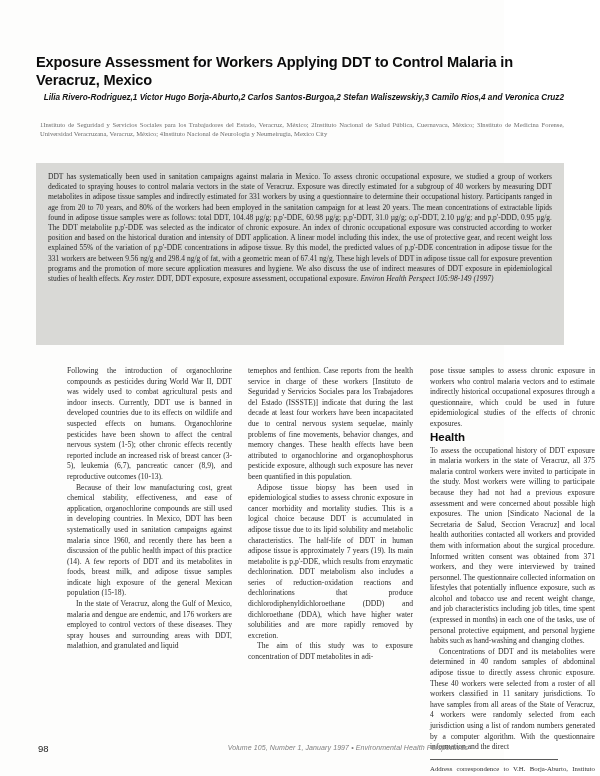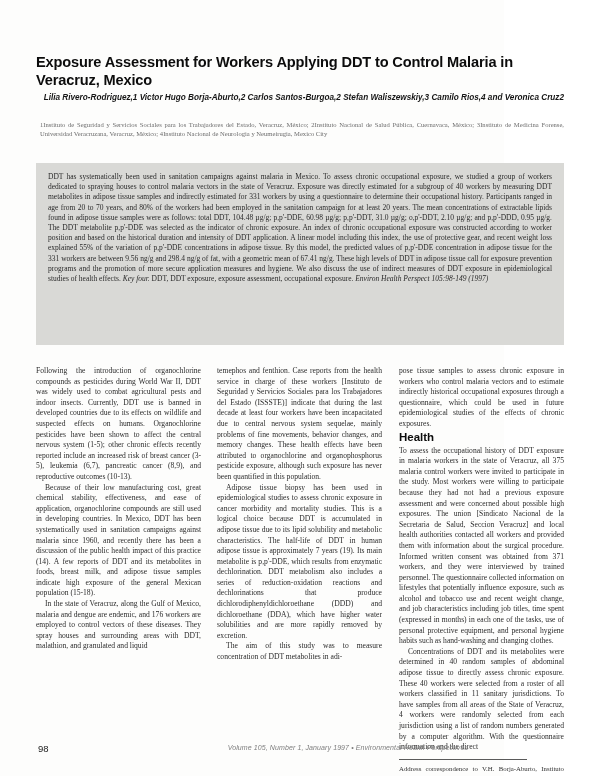--- a/index.html
+++ b/index.html
@@ -94,20 +94,21 @@
     height: 360px;
   }
   .col {
     position: absolute;
     top: 0;
     width: 165px;
     font-size: 7.6px;
     line-height: 10.6px;
     text-align: justify;
     color: #2b2b2b;
+    margin-left: 31px;
   }
   .col-1 { left: 0px; }
   .col-2 { left: 181px; }
   .col-3 { left: 363px; }
   .col p { margin: 0; text-indent: 9px; }
   .col p.noindent { text-indent: 0; }
 
   .sec-head {
     font-family: "Liberation Sans", sans-serif;
     font-weight: bold;
@@ -159,37 +160,37 @@
 
   <div class="title">Exposure Assessment for Workers Applying DDT to Control Malaria in Veracruz, Mexico</div>
 
   <div class="authors">Lilia Rivero-Rodriguez,1 Victor Hugo Borja-Aburto,2 Carlos Santos-Burgoa,2 Stefan Waliszewskiy,3 Camilo Rios,4 and Veronica Cruz2</div>
 
   <div class="affil">1Instituto de Seguridad y Servicios Sociales para los Trabajadores del Estado, Veracruz, México; 2Instituto Nacional de Salud Pública, Cuernavaca, México; 3Instituto de Medicina Forense, Universidad Veracruzana, Veracruz, México; 4Instituto Nacional de Neurologia y Neumeirugia, Mexico City</div>
 
   <div class="abstract-box"></div>
   <div class="abstract-text">
     <span>DDT has systematically been used in sanitation campaigns against malaria in Mexico. To assess chronic occupational exposure, we studied a group of workers dedicated to spraying houses to control malaria vectors in the state of Veracruz. Exposure was directly estimated for a subgroup of 40 workers by measuring DDT metabolites in adipose tissue samples and indirectly estimated for 331 workers by using a questionnaire to determine their occupational history. Participants ranged in age from 20 to 70 years, and 80% of the workers had been employed in the sanitation campaign for at least 20 years. The mean concentrations of extractable lipids found in adipose tissue samples were as follows: total DDT, 104.48 µg/g; p,p'-DDE, 60.98 µg/g; p,p'-DDT, 31.0 µg/g; o,p'-DDT, 2.10 µg/g; and p,p'-DDD, 0.95 µg/g. The DDT metabolite p,p'-DDE was selected as the indicator of chronic exposure. An index of chronic occupational exposure was constructed according to worker position and based on the historical duration and intensity of DDT application. A linear model including this index, the use of protective gear, and recent weight loss explained 55% of the variation of p,p'-DDE concentrations in adipose tissue. By this model, the predicted values of p,p'-DDE concentration in adipose tissue for the 331 workers are between 9.56 ng/g and 298.4 ng/g of fat, with a geometric mean of 67.41 ng/g. These high levels of DDT in adipose tissue call for exposure prevention programs and the promotion of more secure application measures and hygiene. We also discuss the use of indirect measures of DDT exposure in epidemiological studies of health effects.</span>
-    <span class="kw">Key four.</span>
+    <span class="kw">Key roster.</span>
     <span>DDT, DDT exposure, exposure assessment, occupational exposure.</span>
     <span class="kw">Environ Health Perspect 105:98-149 (1997)</span>
   </div>
 
   <div class="cols">
 
     <div class="col col-1">
       <p class="noindent">Following the introduction of organochlorine compounds as pesticides during World War II, DDT was widely used to combat agricultural pests and indoor insects. Currently, DDT use is banned in developed countries due to its effects on wildlife and suspected effects on humans. Organochlorine pesticides have been shown to affect the central nervous system (1-5); other chronic effects recently reported include an increased risk of breast cancer (3-5), leukemia (6,7), pancreatic cancer (8,9), and reproductive outcomes (10-13).</p>
       <p>Because of their low manufacturing cost, great chemical stability, effectiveness, and ease of application, organochlorine compounds are still used in developing countries. In Mexico, DDT has been systematically used in sanitation campaigns against malaria since 1960, and recently there has been a discussion of the public health impact of this practice (14). A few reports of DDT and its metabolites in foods, breast milk, and adipose tissue samples indicate high exposure of the general Mexican population (15-18).</p>
       <p>In the state of Veracruz, along the Gulf of Mexico, malaria and dengue are endemic, and 176 workers are employed to control vectors of these diseases. They spray houses and surrounding areas with DDT, malathion, and granulated and liquid</p>
     </div>
 
     <div class="col col-2">
       <p class="noindent">temephos and fenthion. Case reports from the health service in charge of these workers [Instituto de Seguridad y Servicios Sociales para los Trabajadores del Estado (ISSSTE)] indicate that during the last decade at least four workers have been incapacitated due to central nervous system sequelae, mainly problems of fine movements, behavior changes, and memory changes. These health effects have been attributed to organochlorine and organophosphorus pesticide exposure, although such exposure has never been quantified in this population.</p>
       <p>Adipose tissue biopsy has been used in epidemiological studies to assess chronic exposure in cancer morbidity and mortality studies. This is a logical choice because DDT is accumulated in adipose tissue due to its lipid solubility and metabolic characteristics. The half-life of DDT in human adipose tissue is approximately 7 years (19). Its main metabolite is p,p'-DDE, which results from enzymatic dechlorination. DDT metabolism also includes a series of reduction-oxidation reactions and dechlorinations that produce dichlorodiphenyldichloroethane (DDD) and dichloroethane (DDA), which have higher water solubilities and are more rapidly removed by excretion.</p>
-      <p>The aim of this study was to measure concentration of DDT metabolites in adi-</p>
+      <p>The aim of this study was to exposure concentration of DDT metabolites in adi-</p>
     </div>
 
     <div class="col col-3">
       <p class="noindent">pose tissue samples to assess chronic exposure in workers who control malaria vectors and to estimate indirectly historical occupational exposures through a questionnaire, which could be used in future epidemiological studies of the effects of chronic exposures.</p>
       <div class="sec-head">Health</div>
       <p class="noindent">To assess the occupational history of DDT exposure in malaria workers in the state of Veracruz, all 375 malaria control workers were invited to participate in the study. Most workers were willing to participate because they had not had a previous exposure assessment and were concerned about possible high exposures. The union [Sindicato Nacional de la Secretaria de Salud, Seccion Veracruz] and local health authorities contacted all workers and provided them with information about the surgical procedure. Informed written consent was obtained from 371 workers, and they were interviewed by trained personnel. The questionnaire collected information on lifestyles that potentially influence exposure, such as alcohol and tobacco use and recent weight change, and job characteristics including job titles, time spent (expressed in months) in each one of the tasks, use of personal protective equipment, and personal hygiene habits such as hand-washing and changing clothes.</p>
       <p>Concentrations of DDT and its metabolites were determined in 40 random samples of abdominal adipose tissue to directly assess chronic exposure. These 40 workers were selected from a roster of all workers classified in 11 sanitary jurisdictions. To have samples from all areas of the State of Veracruz, 4 workers were randomly selected from each jurisdiction using a list of random numbers generated by a computer algorithm. With the questionnaire information and the direct</p>
 
       <div class="fn-rule"></div>
       <div class="footnote">

